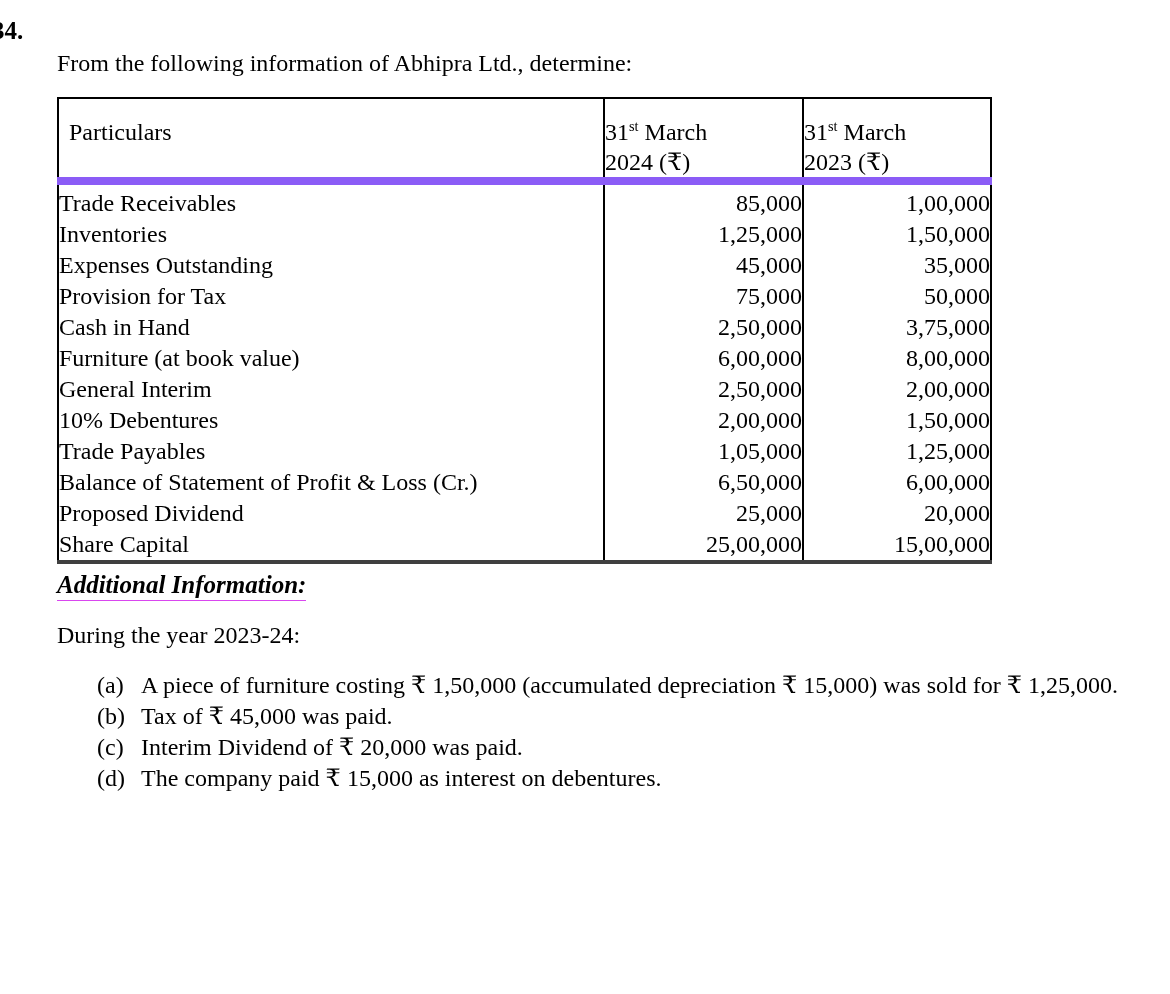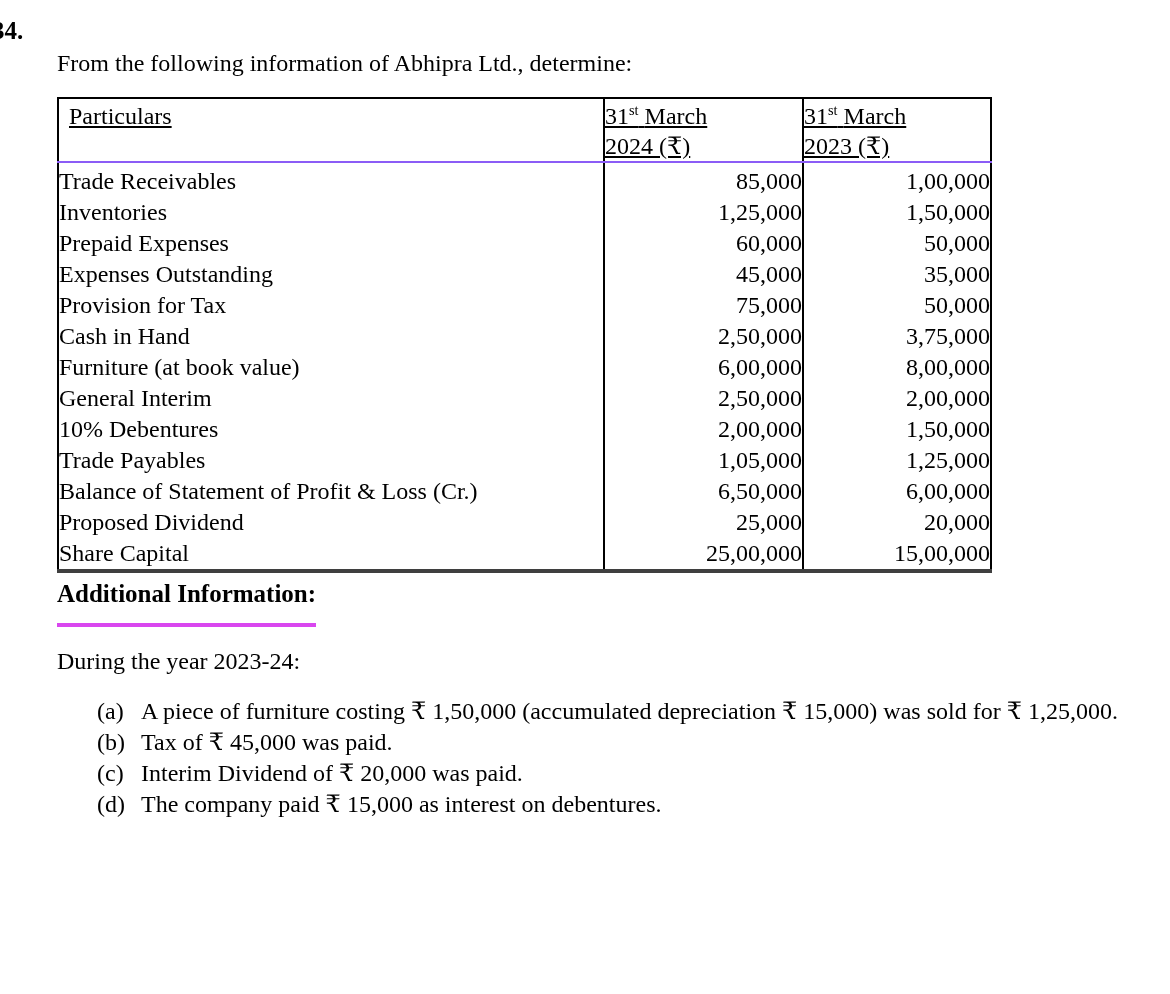--- a/index.html
+++ b/index.html
@@ -30,42 +30,42 @@
   table.figures col.c-label { width:546px; }
   table.figures col.c-2024  { width:199px; }
   table.figures col.c-2023  { width:188px; }
   table.figures th, table.figures td {
     border-left:2px solid #000;
     font-weight:normal;
     font-size:24px;
   }
   table.figures th:first-child, table.figures td:first-child { border-left:none; }
   table.figures thead th {
-    border-bottom:2px solid #8b5cf6;
+    border-bottom:8px solid #8b5cf6;
     height:63px; vertical-align:top;
-    line-height:30px; padding-top:2px;text-decoration:underline;
+    line-height:30px; padding-top:18px;
   }
   th.h-label { text-align:left; padding-left:10px; }
   th.h-year  { text-align:left; }
   sup.ord { font-size:60%; vertical-align:super; line-height:0; }
   table.figures td {
     height:31px; line-height:31px; padding:0;
     white-space:nowrap; overflow:hidden;
   }
   td.c-label { text-align:left;  padding-left:10px;font-family:Liberation Serif, serif; }
   td.c-num   { text-align:right; padding-right:10px; }
   tbody tr:first-child td { padding-top:3px; }
 
   .addl-heading {
     margin-top:7px;
     font-weight:bold; font-size:25px; line-height:28px;
   }
   .addl-heading span {
     display:inline-block;
-    border-bottom:4px solid #d946ef; padding-bottom:15px;
+    border-bottom:1px solid #d946ef; padding-bottom:1px;font-style:italic;
   }
   .period-line { margin-top:20px; line-height:28px; }
 
   .info-list { margin-top:21px; margin-left:40px; }
   .info-item { display:flex; line-height:31px; }
   .info-item .marker { width:44px; flex:0 0 44px; }
   .info-item .text   { width:1000px; }
 </style>
 </head>
 <body>
@@ -100,25 +100,20 @@
     <tbody>
       <tr>
           <td class="c-label">Trade Receivables</td>
           <td class="c-num">85,000</td>
           <td class="c-num">1,00,000</td>
         </tr>
       <tr>
           <td class="c-label">Inventories</td>
           <td class="c-num">1,25,000</td>
           <td class="c-num">1,50,000</td>
-        </tr>
-      <tr>
-          <td class="c-label">Prepaid Expenses</td>
-          <td class="c-num">60,000</td>
-          <td class="c-num">50,000</td>
         </tr>
       <tr>
           <td class="c-label">Expenses Outstanding</td>
           <td class="c-num">45,000</td>
           <td class="c-num">35,000</td>
         </tr>
       <tr>
           <td class="c-label">Provision for Tax</td>
           <td class="c-num">75,000</td>
           <td class="c-num">50,000</td>

